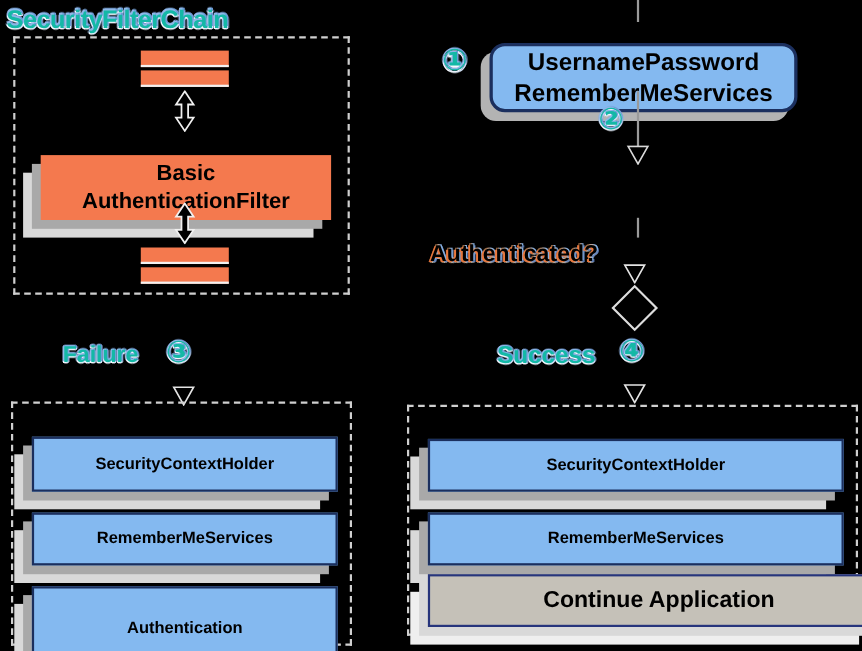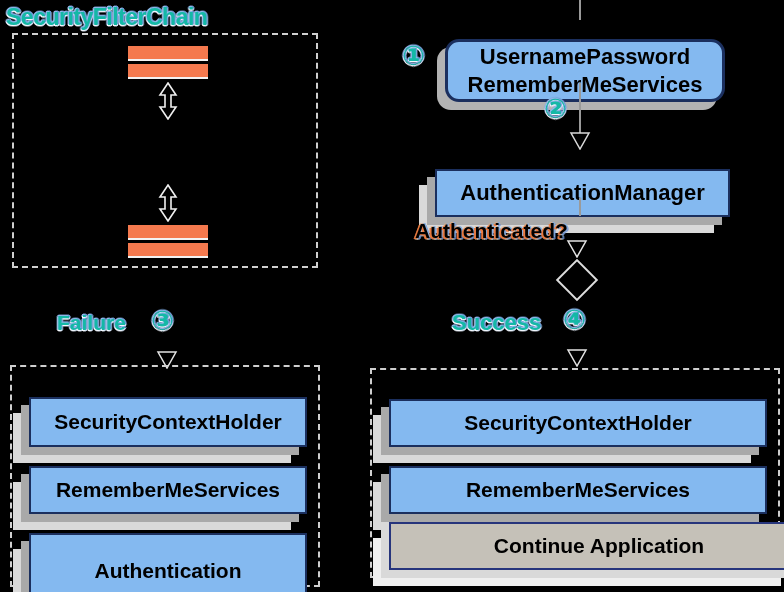--- a/index.html
+++ b/index.html
@@ -31,21 +31,21 @@
   }
   .stepnum{
     font-family:"DejaVu Sans",sans-serif;font-size:27px;line-height:1;
   }
   .dashedbox{border:2px dashed #cfcfcf;box-sizing:border-box;}
   .box{
     display:flex;align-items:center;justify-content:center;text-align:center;
     font-weight:bold;color:#000000;box-sizing:border-box;line-height:1.25;margin-top:19px;
   }
   .blue{
-    background:#84b9f0;border:2px solid #1b2f5e;font-size:21px;
+    background:#84b9f0;border:2px solid #1b2f5e;font-size:15px;
     box-shadow:-8px 8px 0 #a9a9a9,-16px 16px 0 #d9d9d9;
   }
   .token{border-radius:14px;border-width:3px;font-size:22px;box-shadow:-8px 8px 0 #b3b3b3;}
   .orangebox{
     background:#f4794e;font-size:20px;
     box-shadow:-8px 8px 0 #a9a9a9,-16px 16px 0 #d9d9d9;
   }
   .graybox{
     background:#c5c1b8;border:2px solid #27357c;font-size:21px;
     box-shadow:-8px 8px 0 #d9d9d9,-16px 16px 0 #efefef;
@@ -70,20 +70,26 @@
 
   <div class="abs dashedbox" style="left:12px;top:33px;width:306px;height:235px;"></div>
 
   <div class="abs bar" style="left:128px;top:46px;"></div>
   <div class="abs bar" style="left:128px;top:64px;"></div>
 
   <svg class="abs" style="left:155px;top:82px;" width="26" height="38" viewBox="0 0 26 38">
     <path d="M13 1 L21 13 L16 13 L16 25 L21 25 L13 37 L5 25 L10 25 L10 13 L5 13 Z" fill="#000" stroke="#f0f0f0" stroke-width="1.6"></path>
   </svg>
 
+  <div class="abs box orangebox" style="left:37px;top:122px;width:264px;height:59px;">
+    <div>
+      <div>Basic</div>
+      <div>AuthenticationFilter</div>
+    </div>
+  </div>
 
   <svg class="abs" style="left:155px;top:184px;" width="26" height="38" viewBox="0 0 26 38">
     <path d="M13 1 L21 13 L16 13 L16 25 L21 25 L13 37 L5 25 L10 25 L10 13 L5 13 Z" fill="#000" stroke="#f0f0f0" stroke-width="1.6"></path>
   </svg>
 
   <div class="abs bar" style="left:128px;top:225px;"></div>
   <div class="abs bar" style="left:128px;top:243px;"></div>
 
   <div class="abs vline" style="left:579px;top:0;height:20px;"></div>
 
@@ -95,27 +101,24 @@
       <div>RememberMeServices</div>
     </div>
   </div>
 
   <div class="abs vline" style="left:579px;top:83px;height:50px;"></div>
   <div class="abs halo stepnum" style="left:544px;top:95px;">②</div>
   <svg class="abs" style="left:569px;top:132px;" width="22" height="18" viewBox="0 0 22 18">
     <path d="M2 1 L20 1 L11 17 Z" fill="#000" stroke="#d9d9d9" stroke-width="1.5"></path>
   </svg>
 
-  <div class="abs box blue" style="left:435px;top:150px;width:295px;height:48px;font-size:22px;">
-    <div>AuthenticationManager</div>
-  </div>
 
   <div class="abs vline" style="left:579px;top:198px;height:18px;"></div>
 
-  <div class="abs halo-warm lbl" style="left:391px;top:219px;font-size:21px;margin-left:24px;">Authenticated?</div>
+  <div class="abs halo-warm lbl" style="left:391px;top:219px;font-size:21px;">Authenticated?</div>
 
   <svg class="abs" style="left:566px;top:240px;" width="22" height="18" viewBox="0 0 22 18">
     <path d="M2 1 L20 1 L11 17 Z" fill="#000" stroke="#e3e3e3" stroke-width="1.5"></path>
   </svg>
 
   <div class="abs diamond" style="left:562px;top:265px;"></div>
 
   <div class="abs halo lbl" style="left:57px;top:311px;font-size:21px;text-align:right;">Failure</div>
   <div class="abs halo stepnum" style="left:151px;top:307px;">③</div>
 

